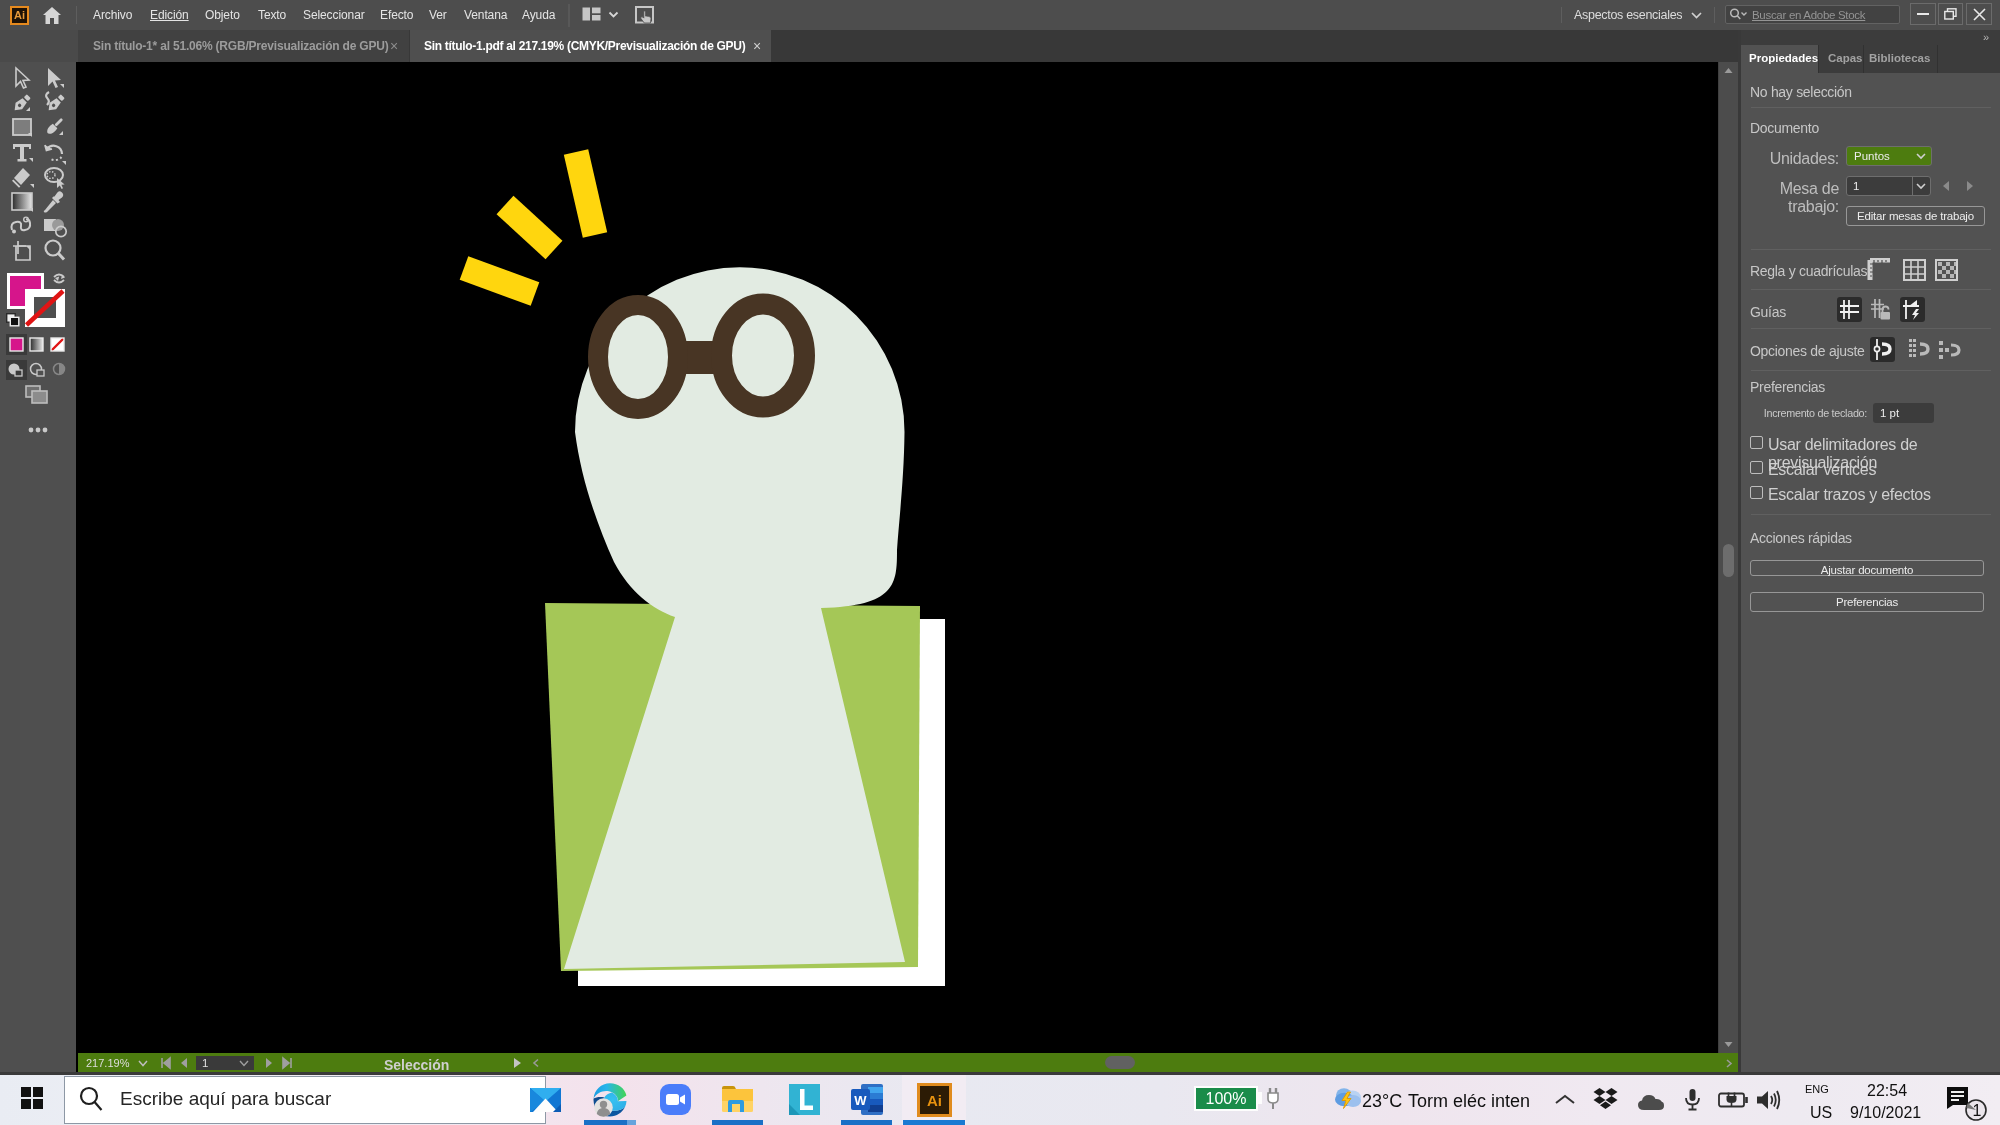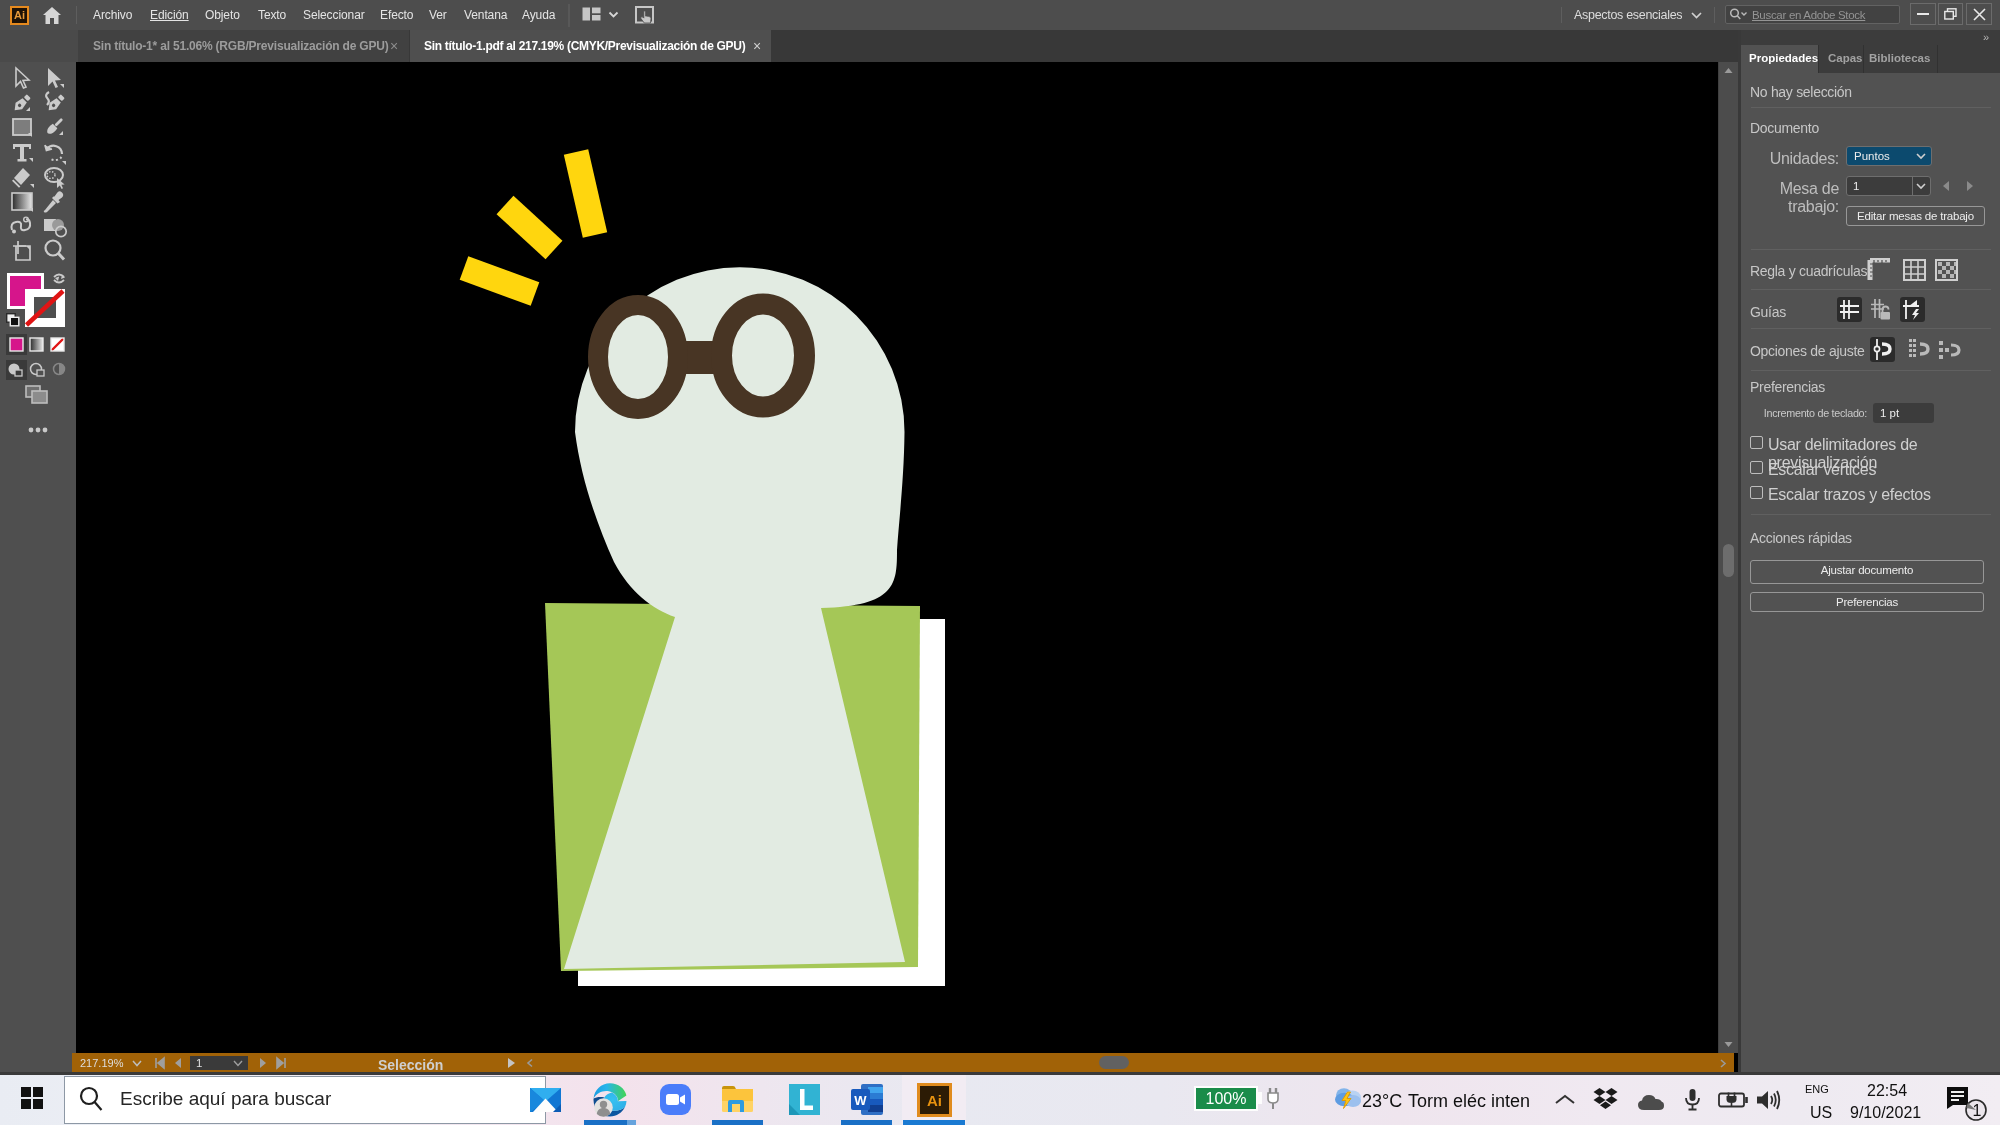--- a/index.html
+++ b/index.html
@@ -12,21 +12,21 @@
 
 #tabbar { left:0; top:30px; width:2000px; height:32px; background:#383838; }
 .doctab { position:absolute; top:0; height:32px; font-size:12px; letter-spacing:-0.2px; line-height:32px; white-space:nowrap; }
 
 #toolbar { left:0; top:62px; width:76px; height:1013px; background:#4f4f4f; }
 
 #canvas { left:76px; top:62px; width:1642px; height:991px; background:#000; }
 
 #vscroll { left:1718px; top:62px; width:20px; height:991px; background:#4c4c4c; border-left:1px solid #404040;}
 
-#statusbar { left:72px; top:1053px; width:1662px; height:20px; background:#a16207; }
+#statusbar { left:78px; top:1053px; width:1662px; height:20px; background:#4d7c0f; }
 
 #rpanel { left:1741px; top:30px; width:259px; height:1042px; background:#525252; }
 #rpanelborder { left:1738px; top:30px; width:3px; height:1042px; background:#393939; }
 .sechead { position:absolute; font-size:14px; letter-spacing:-0.3px; color:#c7c7c7; }
 .plabel { position:absolute; font-size:16px; letter-spacing:-0.3px; color:#bdbdbd; }
 .divider { position:absolute; left:10px; width:240px; height:1px; background:#606060; }
 .pbtn { position:absolute; border:1px solid #979797; border-radius:3px; color:#ececec; font-size:11.5px; letter-spacing:-0.2px; text-align:center; }
 .cbox { position:absolute; width:13px; height:13px; border:1px solid #bdbdbd; border-radius:2px; }
 
 #appbottom { left:0; top:1072px; width:2000px; height:3px; background:#3a3a3a; }
@@ -298,21 +298,21 @@
   <div class="abs" style="left:87px;top:22px;font-size:11.5px;font-weight:bold;color:#a2a2a2;">Capas</div>
   <div class="abs" style="left:128px;top:22px;font-size:11.5px;font-weight:bold;color:#a2a2a2;">Bibliotecas</div>
   <div class="abs" style="left:77px;top:15px;width:1px;height:28px;background:#313131;"></div>
   <div class="abs" style="left:122px;top:15px;width:1px;height:28px;background:#313131;"></div>
   <div class="abs" style="left:196px;top:15px;width:1px;height:28px;background:#313131;"></div>
 
   <div class="sechead" style="left:9px;top:54px;">No hay selección</div>
   <div class="divider" style="top:77px;"></div>
   <div class="sechead" style="left:9px;top:90px;">Documento</div>
   <div class="plabel" style="left:0;top:120px;width:98px;text-align:right;">Unidades:</div>
-  <div class="abs" style="left:105px;top:116px;width:86px;height:20px;background:#0c4a6e;border:1px solid #6e6e6e;border-radius:3px;">
+  <div class="abs" style="left:105px;top:116px;width:86px;height:20px;background:#4d7c0f;border:1px solid #6e6e6e;border-radius:3px;">
     <span style="position:absolute;left:7px;top:3px;font-size:11.5px;color:#ececec;">Puntos</span>
     <svg style="position:absolute;right:5px;top:6px" width="10" height="7" viewBox="0 0 10 7">
         <path d="M1 1 L5 5 L9 1" stroke="#cfcfcf" stroke-width="1.6" fill="none"></path>
       </svg>
   </div>
   <div class="plabel" style="left:0;top:150px;width:98px;text-align:right;">Mesa de trabajo:</div>
   <div class="abs" style="left:105px;top:146px;width:85px;height:20px;background:#3c3c3c;border:1px solid #6e6e6e;border-radius:3px;">
     <span style="position:absolute;left:6px;top:3px;font-size:11.5px;color:#ececec;">1</span>
     <div style="position:absolute;right:17px;top:0;width:1px;height:18px;background:#6e6e6e;"></div>
     <svg style="position:absolute;right:4px;top:6px" width="10" height="7" viewBox="0 0 10 7">
@@ -337,21 +337,21 @@
     <span style="position:absolute;left:7px;top:4px;font-size:11.5px;color:#ececec;">1 pt</span>
   </div>
   <div class="cbox" style="left:9px;top:406px;"></div>
   <div class="plabel" style="left:27px;top:406px;color:#d0d0d0;">Usar delimitadores de previsualización</div>
   <div class="cbox" style="left:9px;top:431px;"></div>
   <div class="plabel" style="left:27px;top:431px;color:#d0d0d0;">Escalar vértices</div>
   <div class="cbox" style="left:9px;top:456px;"></div>
   <div class="plabel" style="left:27px;top:456px;color:#d0d0d0;">Escalar trazos y efectos</div>
   <div class="divider" style="top:484px;"></div>
   <div class="sechead" style="left:9px;top:500px;">Acciones rápidas</div>
-  <div class="pbtn" style="left:9px;top:530px;width:234px;height:24px;line-height:19px;">Ajustar documento</div>
+  <div class="pbtn" style="left:9px;top:530px;width:234px;height:16px;line-height:19px;">Ajustar documento</div>
   <div class="pbtn" style="left:9px;top:562px;width:234px;height:20px;line-height:19px;">Preferencias</div>
 
   <svg class="abs" style="left:125px;top:228px" width="110" height="25" viewBox="0 0 110 25">
 
     <g stroke="#cfcfcf" fill="none">
       <path d="M4 2 L4 22 M4 2 L24 2" stroke-width="5"></path>
       <path d="M4 6 L7 6 M4 10 L6 10 M4 14 L7 14 M4 18 L6 18 M8 2 L8 5 M12 2 L12 4 M16 2 L16 5 M20 2 L20 4" stroke="#4f4f4f" stroke-width="1.2"></path>
     </g>
 
     <g transform="translate(37,0)">

